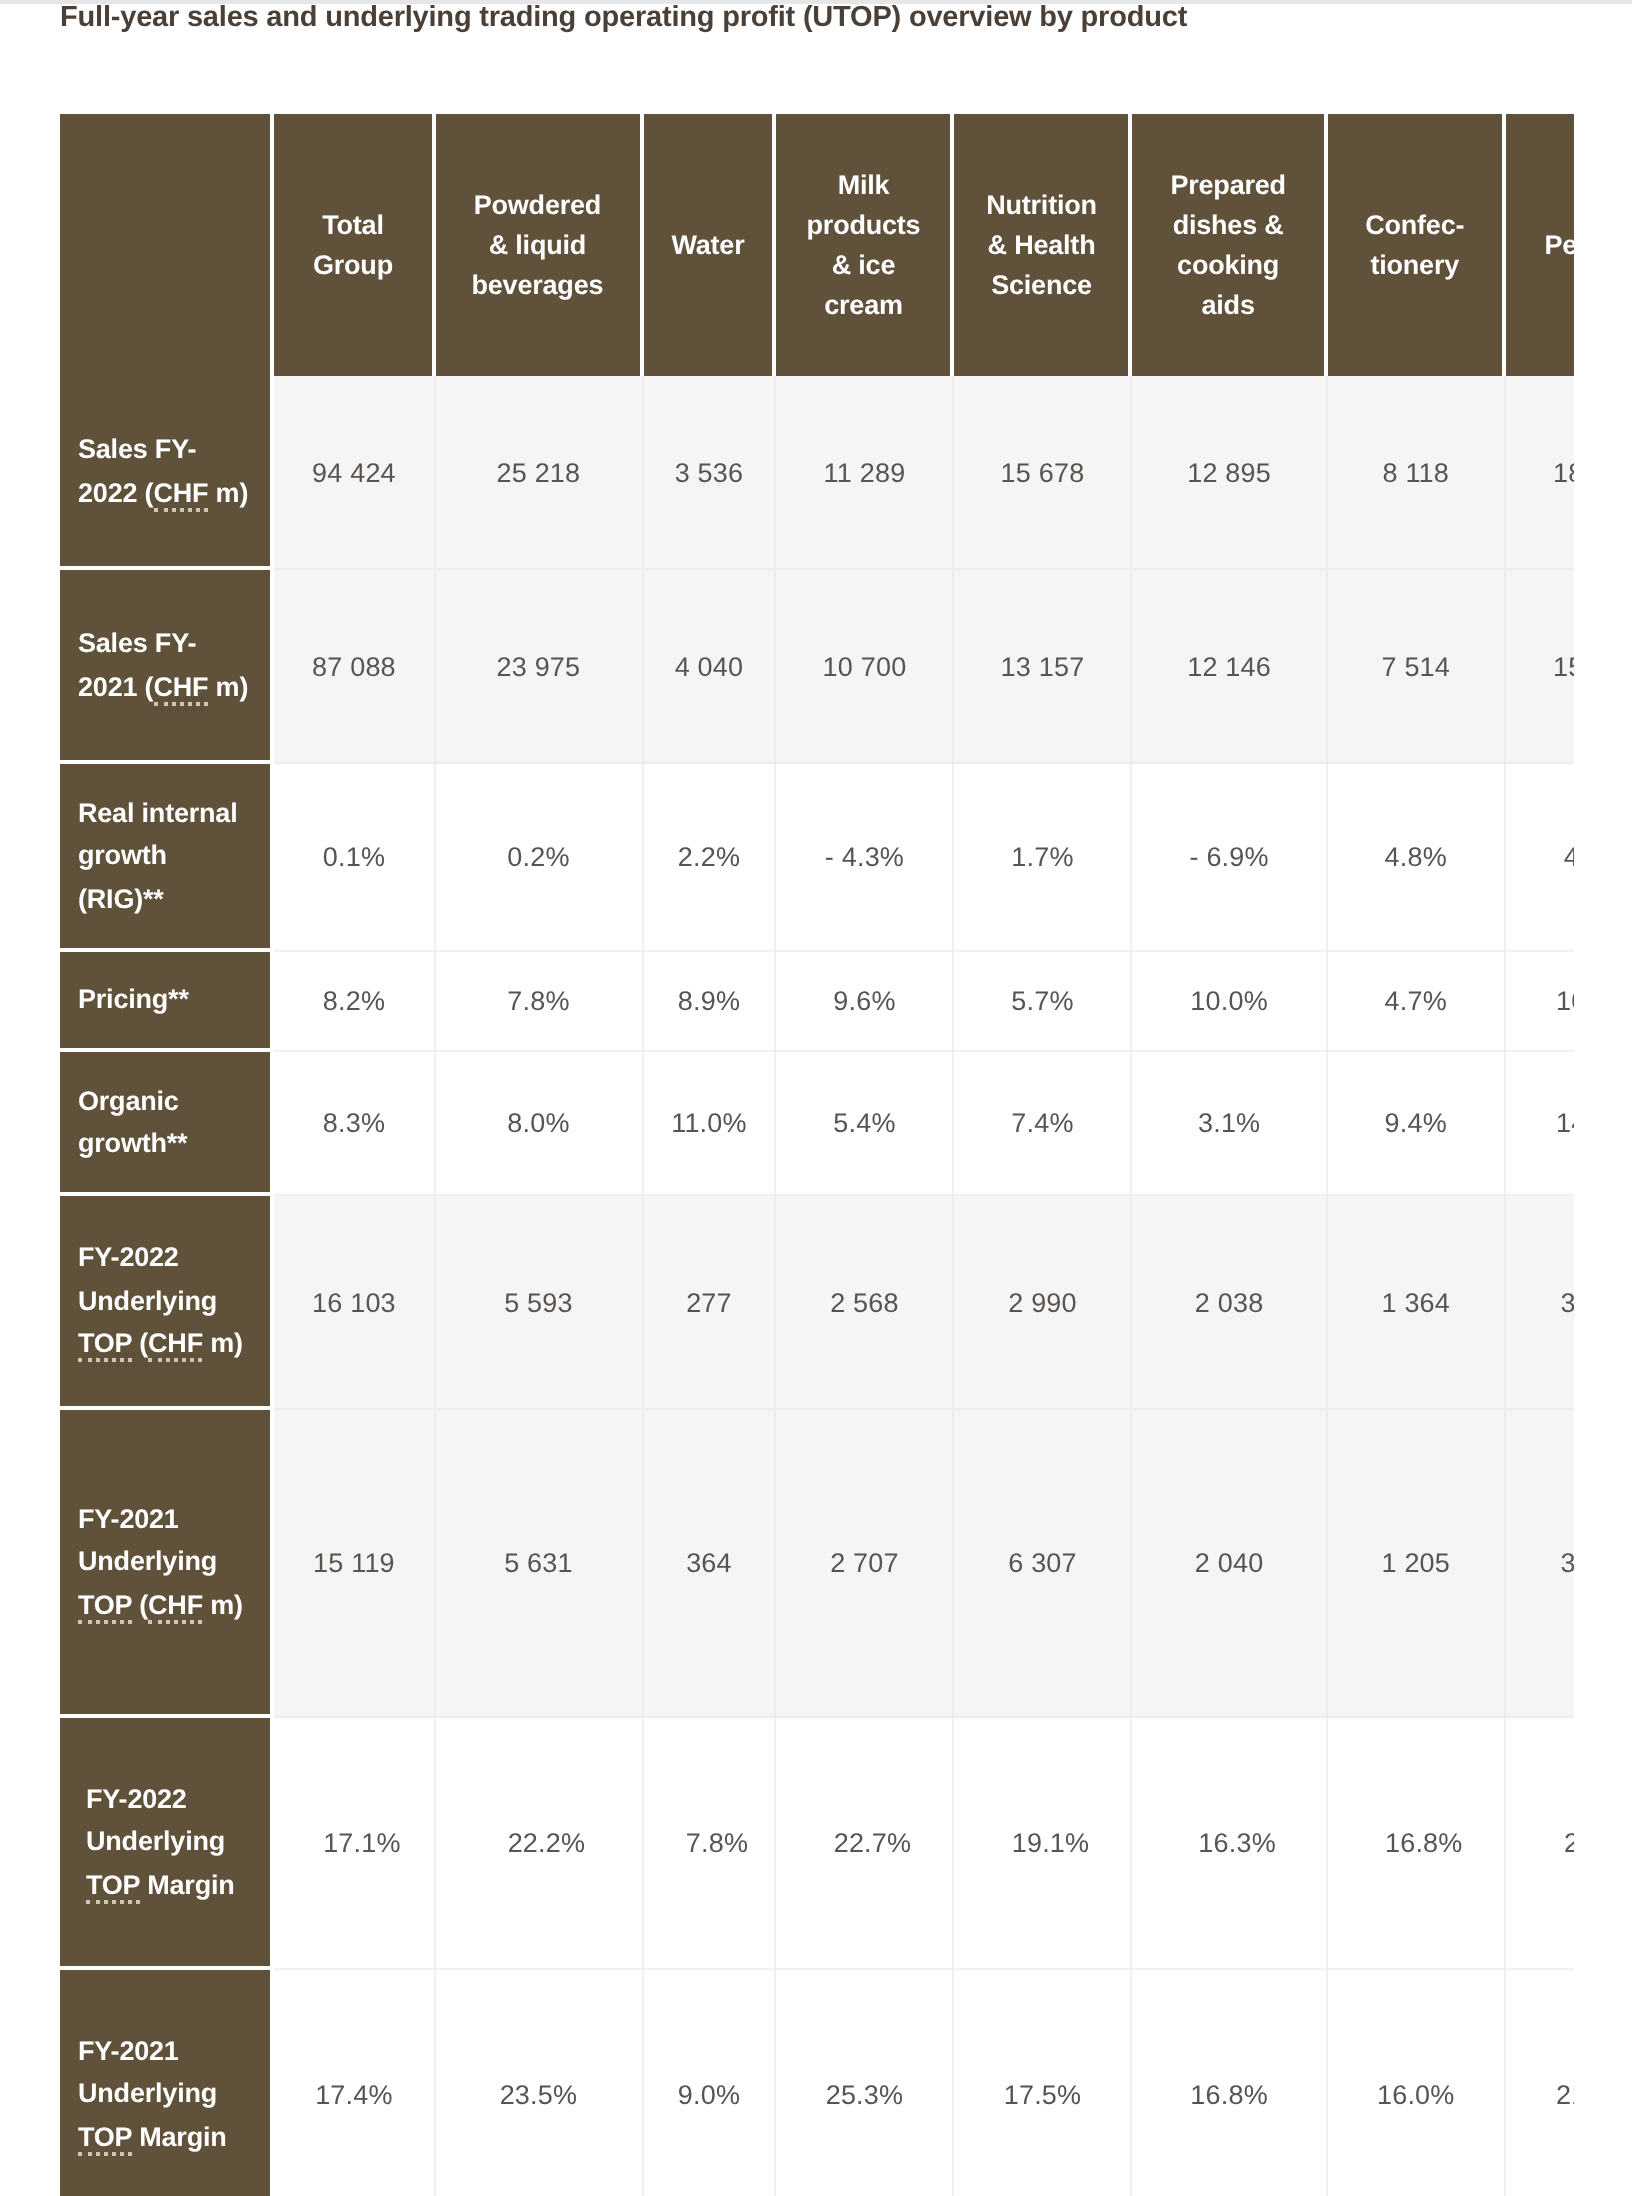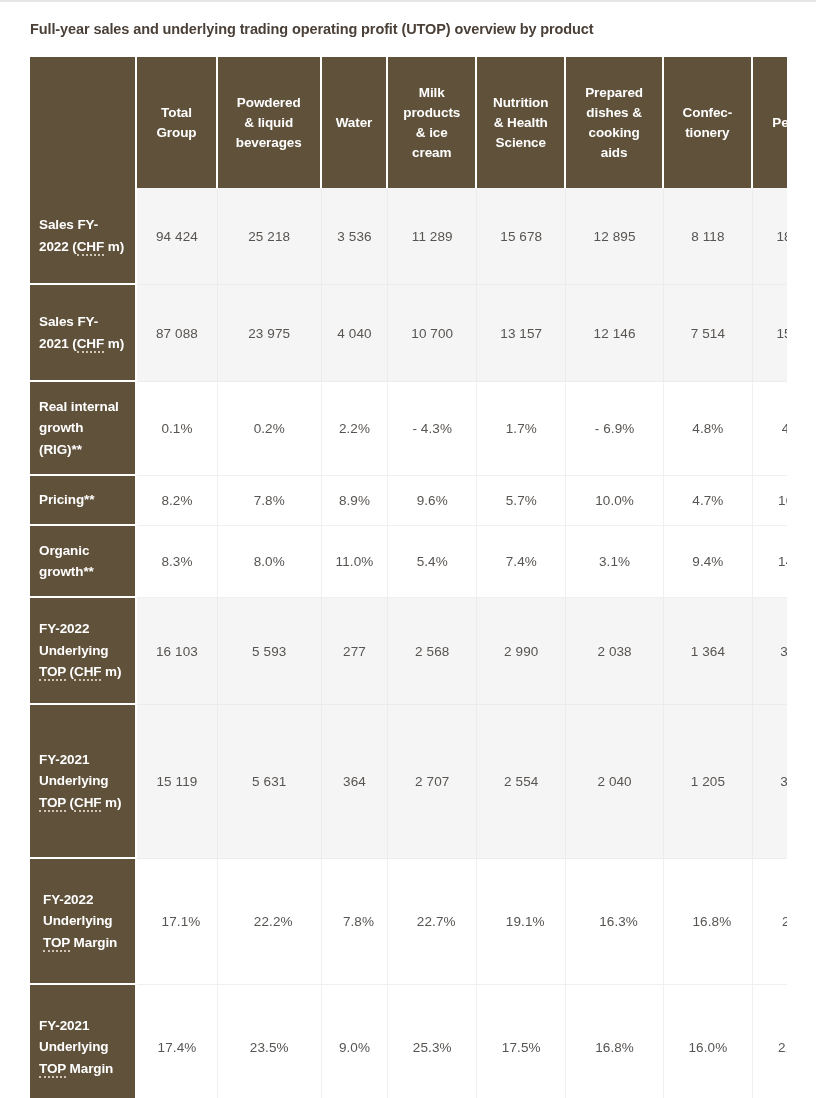--- a/index.html
+++ b/index.html
@@ -25,21 +25,21 @@
   .top-rule {
     position: absolute;
     top: 0;
     left: 0;
     width: 816px;
     height: 2px;
     background: #e6e6e6;
   }
   .doc-title {
     position: absolute;
-    top: 20px;
+    top: 0;
     left: 30px;
     width: 760px;
     font-size: 14.5px;
     font-weight: bold;
     color: #4a4038;
     letter-spacing: -0.1px;
     line-height: 18px;
     white-space: nowrap;
   }
 
@@ -274,21 +274,21 @@
           <td class="val">1 364</td>
           <td class="val">3 706</td>
         </tr>
 
         <tr class="shaded r-utop2021">
           <td class="rowlabel"><span>FY-2021 Underlying </span><span class="sp">TOP</span><span> (</span><span class="sp">CHF</span><span> m)</span></td>
           <td class="val">15 119</td>
           <td class="val">5 631</td>
           <td class="val">364</td>
           <td class="val">2 707</td>
-          <td class="val">2 554</td>
+          <td class="val">6 307</td>
           <td class="val">2 040</td>
           <td class="val">1 205</td>
           <td class="val">3 282</td>
         </tr>
 
         <tr class="plain r-marg2022">
           <td class="rowlabel"><span>FY-2022 Underlying </span><span class="sp">TOP</span><span> Margin</span></td>
           <td class="val">17.1%</td>
           <td class="val">22.2%</td>
           <td class="val">7.8%</td>

